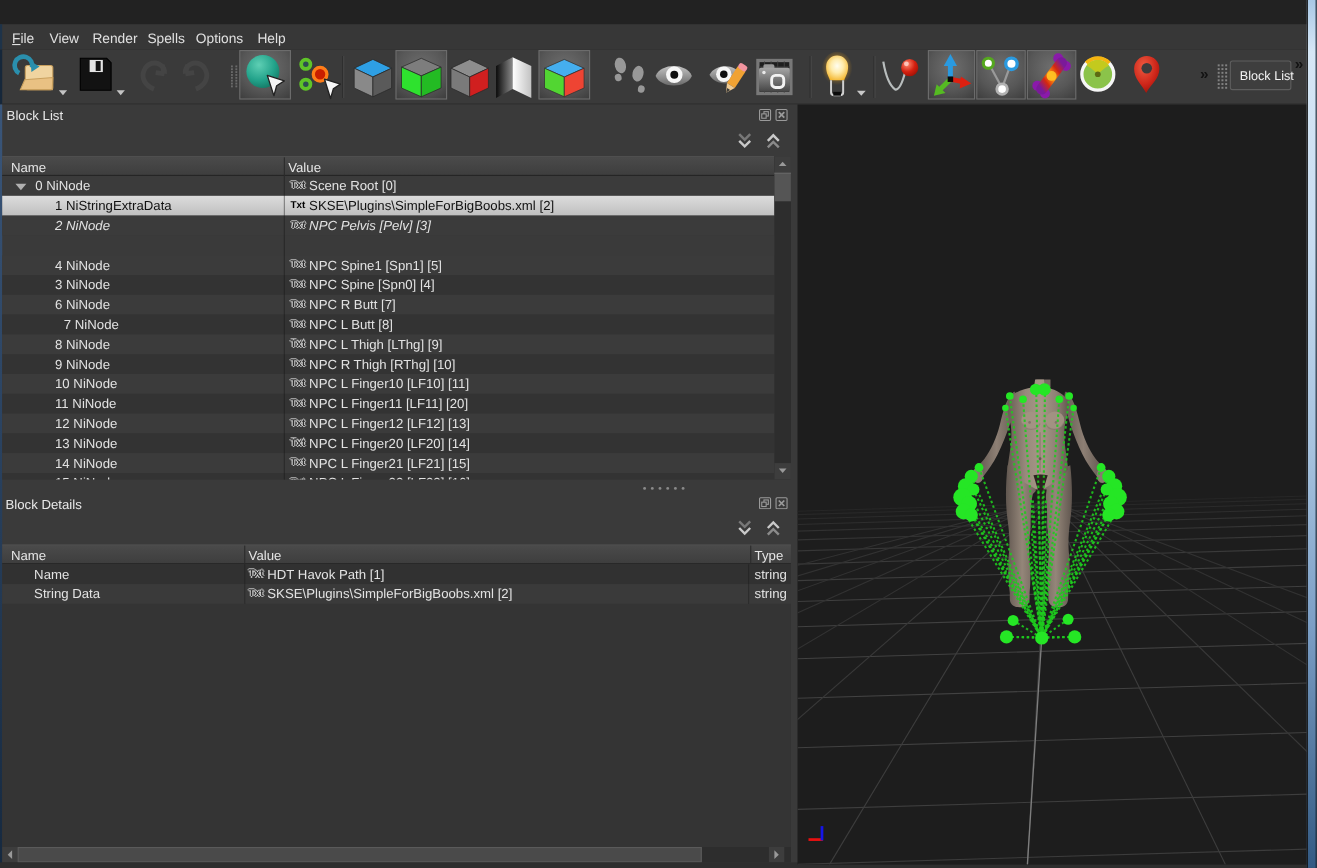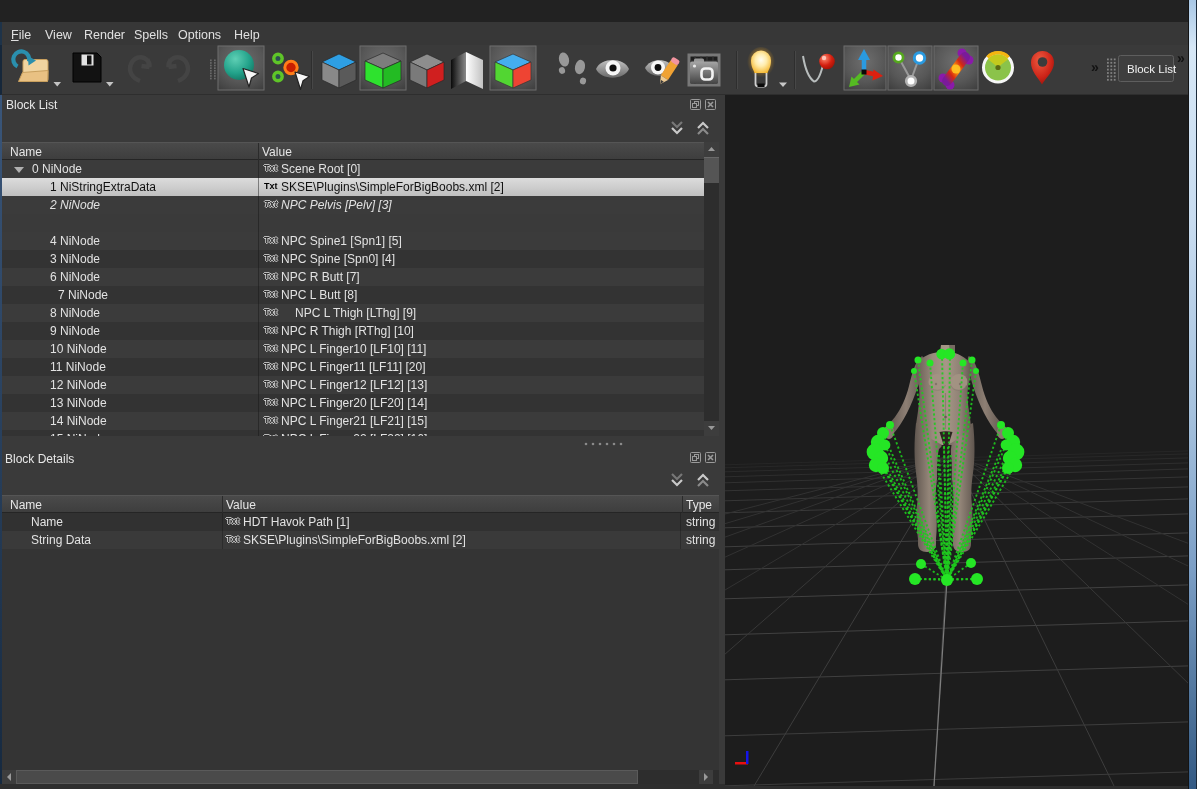--- a/index.html
+++ b/index.html
@@ -377,21 +377,21 @@
         <span class="cellval" style="left:279px">NPC R Butt [7]</span>
       </div>
   <div class="row" style="top:286px;height:18px;background:#333333;color:#e2e2e2;overflow:hidden;">
         <span class="cellname" style="left:56px">7 NiNode</span>
         <span class="txticon" style="left:262px;">Txt</span>
         <span class="cellval" style="left:279px">NPC L Butt [8]</span>
       </div>
   <div class="row" style="top:304px;height:18px;background:#3b3b3b;color:#e2e2e2;overflow:hidden;">
         <span class="cellname" style="left:48px">8 NiNode</span>
         <span class="txticon" style="left:262px;">Txt</span>
-        <span class="cellval" style="left:293px">NPC L Thigh [LThg] [9]</span>
+        <span class="cellval" style="left:279px">NPC L Thigh [LThg] [9]</span>
       </div>
   <div class="row" style="top:322px;height:18px;background:#333333;color:#e2e2e2;overflow:hidden;">
         <span class="cellname" style="left:48px">9 NiNode</span>
         <span class="txticon" style="left:262px;">Txt</span>
         <span class="cellval" style="left:279px">NPC R Thigh [RThg] [10]</span>
       </div>
   <div class="row" style="top:340px;height:18px;background:#3b3b3b;color:#e2e2e2;overflow:hidden;">
         <span class="cellname" style="left:48px">10 NiNode</span>
         <span class="txticon" style="left:262px;">Txt</span>
         <span class="cellval" style="left:279px">NPC L Finger10 [LF10] [11]</span>

